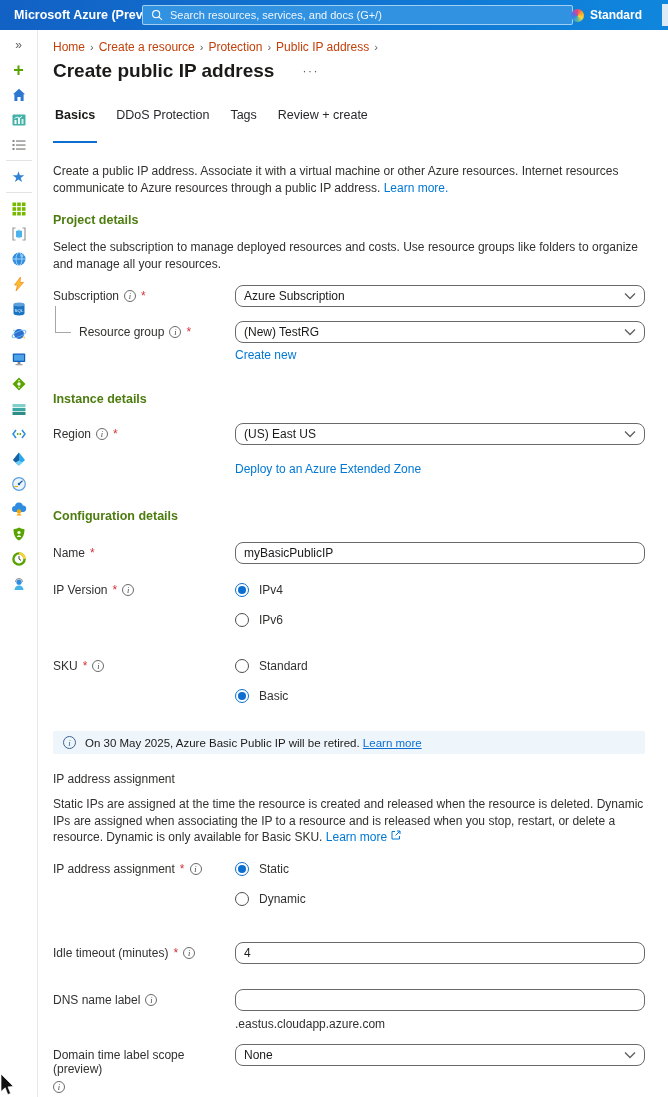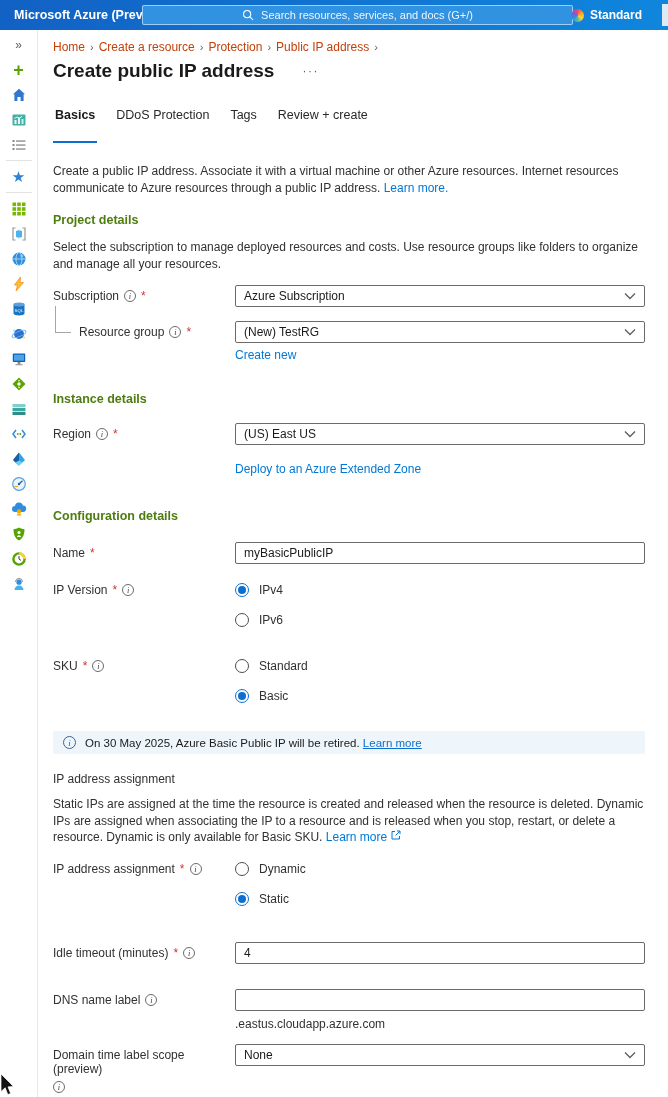--- a/index.html
+++ b/index.html
@@ -6,21 +6,21 @@
   html,body { margin:0; padding:0; }
   body {
     width:668px; height:1097px; position:relative; overflow:hidden;
     background:#fff; color:#323130;
     font-family:"Liberation Sans", sans-serif; font-size:12px;
   }
   
   .topbar { height:30px; background:linear-gradient(90deg,#1261c4,#0f86dd); position:relative; display:flex; align-items:center; }
   .brand { color:#fff; font-weight:bold; font-size:12.5px; margin-left:14px; white-space:nowrap; }
   .searchbox { position:absolute; left:142px; top:5px; width:431px; height:20px; background:#3292e2;
-    border:1px solid rgba(255,255,255,.55); border-radius:2px; display:flex; align-items:center; gap:7px; padding:0 8px; cursor:text;justify-content:center; }
+    border:1px solid rgba(255,255,255,.55); border-radius:2px; display:flex; align-items:center; gap:7px; padding:0 8px; cursor:text; }
   .searchbox .ph { color:#eef6fd; font-size:11px; white-space:nowrap; }
   .copilot { position:absolute; right:26px; top:0; height:30px; display:flex; align-items:center; gap:6px; cursor:pointer; }
   .copilot-ic { width:13px; height:13px; border-radius:50%;
     background:conic-gradient(#e8467c,#f5a623,#ffd335,#57b8a0,#2e8de0,#7b5cd6,#e8467c); }
   .copilot .cl { color:#fff; font-weight:bold; font-size:12px; }
   .avatar { position:absolute; right:0; top:4px; width:6px; height:22px; background:#ddebf7; }
 
   
   .shell { display:flex; height:1067px; }
   .sidebar { flex:none; width:38px; background:#fff; border-right:1px solid #e8e8e8;
@@ -48,21 +48,21 @@
   a.link { color:#0078d4; text-decoration:none; cursor:pointer; }
   .sec-h { font-size:12.5px; font-weight:bold; color:#4d7c0f; }
   .desc { line-height:1.38; }
 
   .row { display:grid; grid-template-columns:182px 1fr; align-items:start; position:relative; }
   .lbl { display:flex; align-items:center; gap:5px; padding-top:4px; flex-wrap:wrap; color:#323130; }
   .info { width:12px; height:12px; border:1px solid #6b6b6b; border-radius:50%; flex:none;
     display:inline-flex; align-items:center; justify-content:center;
     font-size:8.5px; font-style:italic; font-family:"Liberation Serif", serif; color:#484644; cursor:pointer; }
   .req { color:#d13438; }
-  .select, .txt { height:22px; width:100%; border:1px solid #6a6a6a; border-radius:2px; background:#fff; font-size:12px; color:#1b1a19; }
+  .select, .txt { height:22px; width:100%; border:1px solid #6a6a6a; border-radius:8px; background:#fff; font-size:12px; color:#1b1a19; }
   .select { display:flex; align-items:center; justify-content:space-between; padding:0 8px; cursor:pointer; }
   .txt { padding:0 8px; font-family:inherit; }
   .sub-link { display:inline-block; margin-top:5px; }
   .conn { position:absolute; left:2px; top:-15px; width:16px; height:27px;
     border-left:1px solid #a6a6a6; border-bottom:1px solid #a6a6a6; }
 
   .radio { display:flex; align-items:center; gap:10px; height:22px; margin-bottom:8px; cursor:pointer; }
   .rb { width:14px; height:14px; border:1px solid #4f4d4b; border-radius:50%; position:relative; flex:none; background:#fff; }
   .rb.on { border:1.6px solid #0c6fd0; }
   .rb.on::after { content:""; position:absolute; inset:2px; border-radius:50%; background:#0c6fd0; }
@@ -408,26 +408,26 @@
     </div>
 
     <div class="row" style="margin-top:12px">
       <div class="lbl">
         <span>IP address assignment</span>
         <span class="req">*</span>
         <span class="info">i</span>
       </div>
       <div class="ctl">
         <label class="radio">
+            <span class="rb on"></span>
+            <span>Static</span>
+          </label>
+        <label class="radio">
             <span class="rb"></span>
             <span>Dynamic</span>
-          </label>
-        <label class="radio">
-            <span class="rb on"></span>
-            <span>Static</span>
           </label>
       </div>
     </div>
 
     <div class="row" style="margin-top:24px">
       <div class="lbl">
         <span>Idle timeout (minutes)</span>
         <span class="req">*</span>
         <span class="info">i</span>
       </div>

